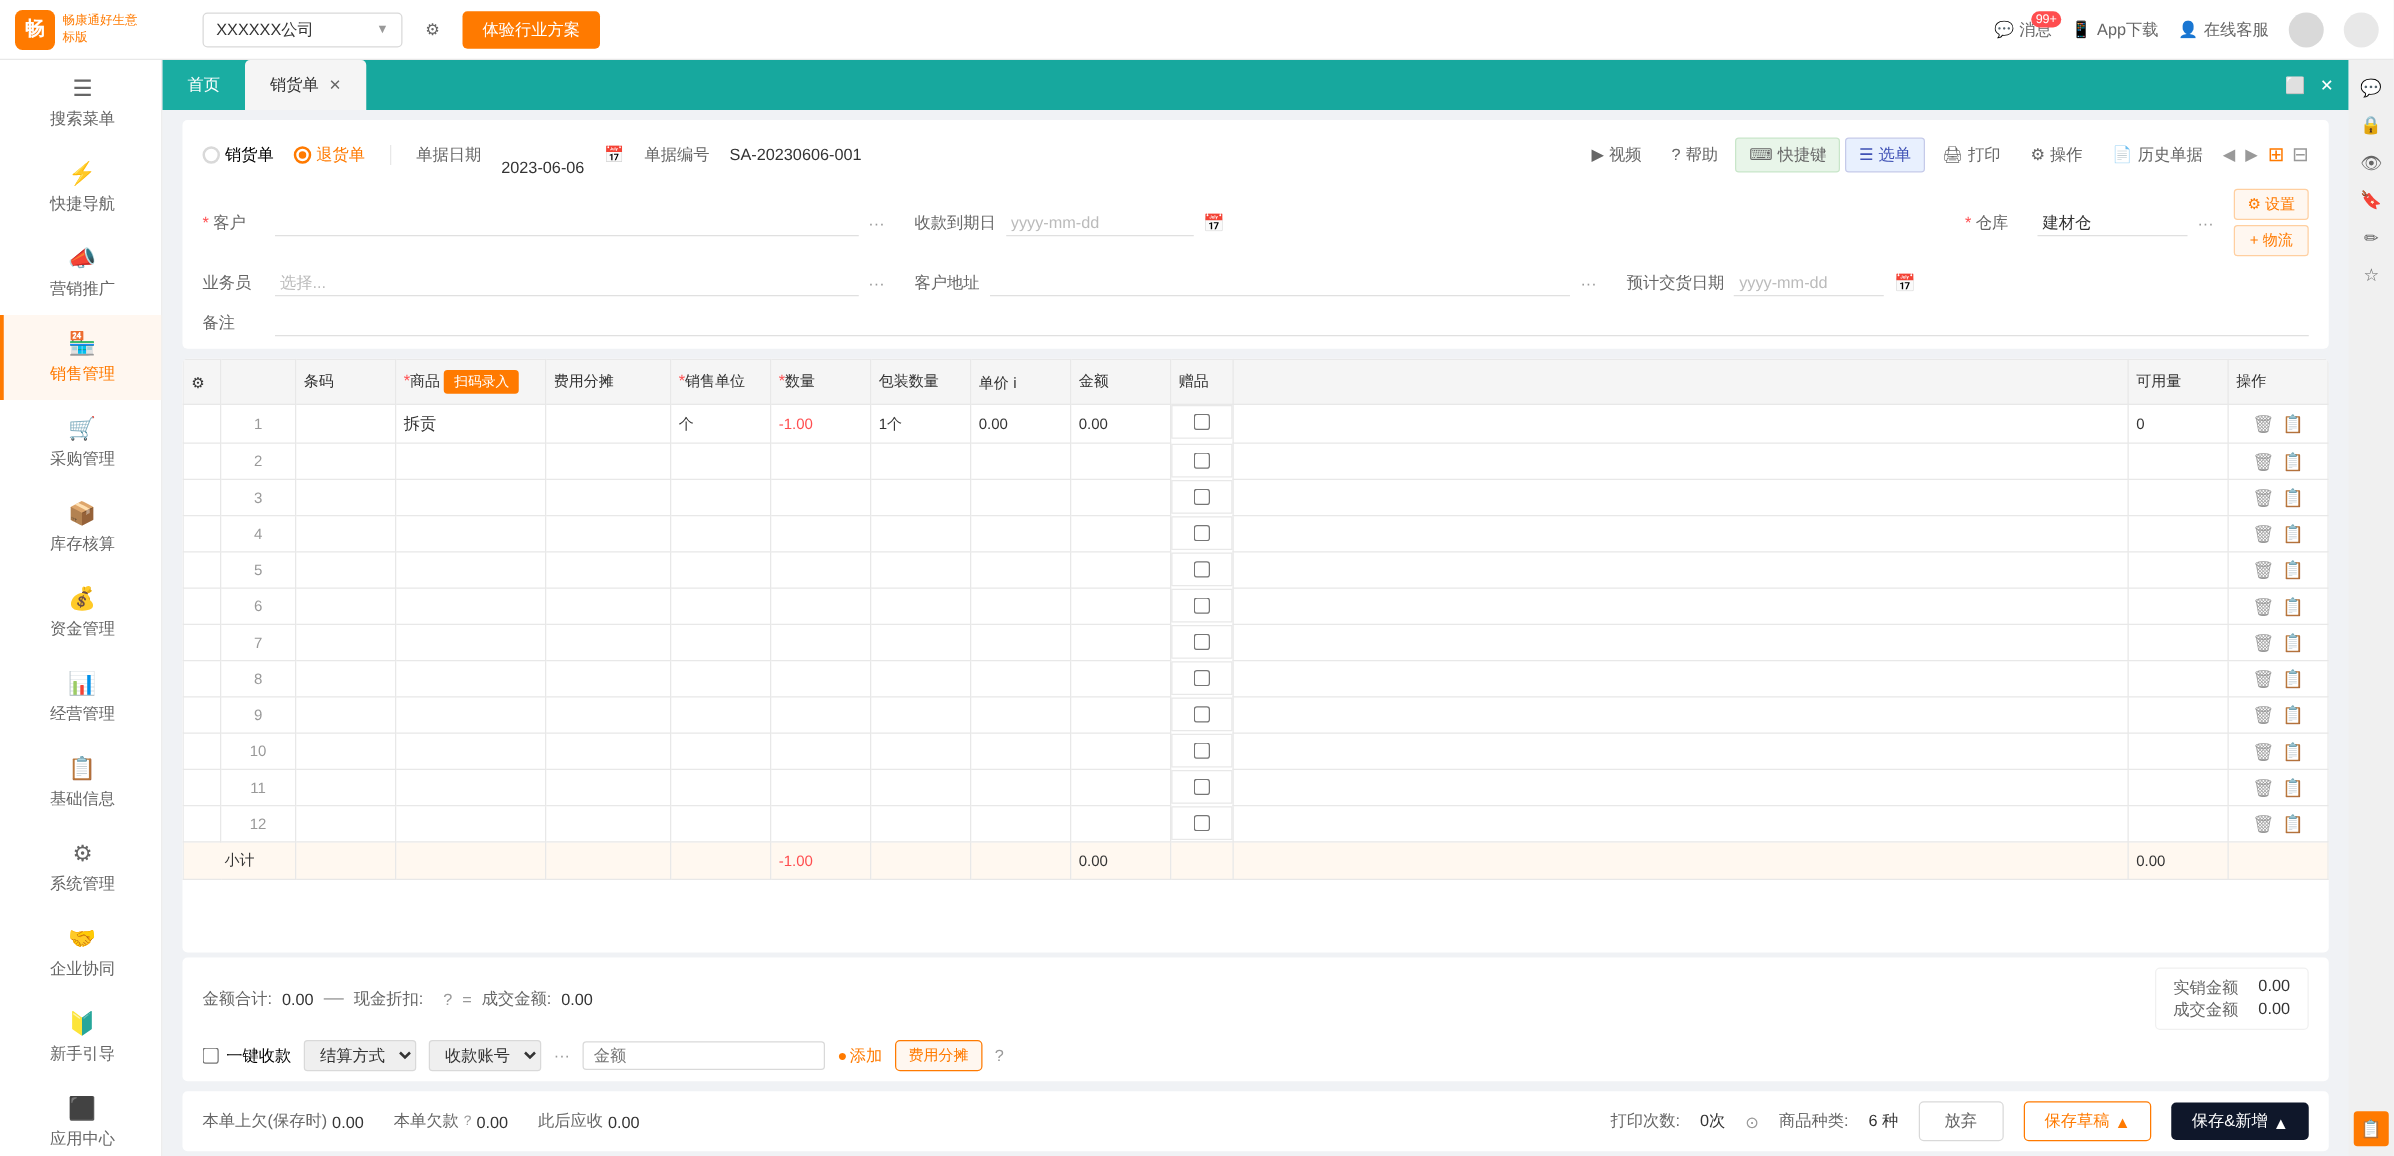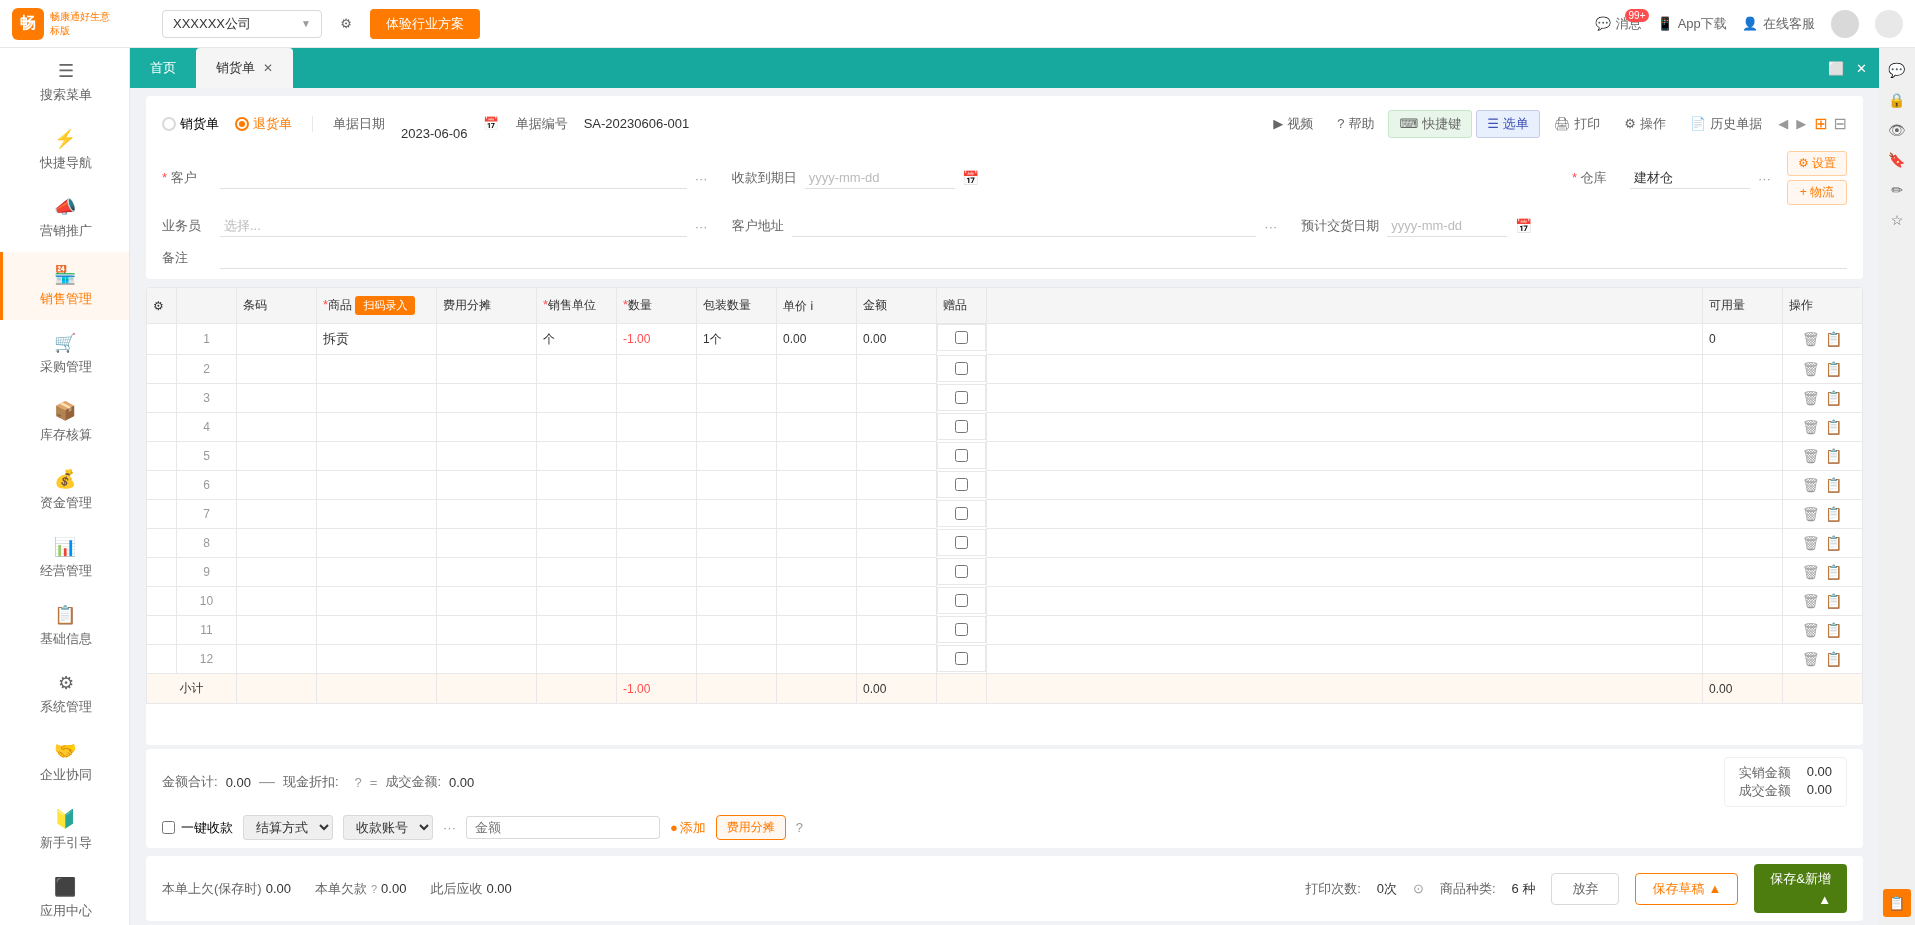--- a/index.html
+++ b/index.html
@@ -66,21 +66,21 @@
     .subtotal-row { background: #fff8f0; font-weight: 500; }
     .checkbox-cell { display: flex; justify-content: center; align-items: center; }
     input[type="checkbox"] { cursor: pointer; }
     .add-btn { color: #ff7a00; cursor: pointer; font-size: 12px; display: flex; align-items: center; gap: 2px; }
     .expense-btn { border: 1px solid #ff7a00; background: #fff7f0; color: #ff7a00; border-radius: 4px; padding: 3px 10px; cursor: pointer; font-size: 12px; }
     .payment-checkbox { display: flex; align-items: center; gap: 6px; }
     .account-input { border: 1px solid #d9d9d9; border-radius: 3px; padding: 3px 8px; min-width: 80px; color: #333; }
     .status-item { display: flex; align-items: center; gap: 4px; font-size: 12px; color: #666; }
     .discard-btn { border: 1px solid #d9d9d9; background: #fff; color: #666; border-radius: 4px; padding: 6px 20px; cursor: pointer; }
     .save-draft-btn { border: 1px solid #ff7a00; background: #fff; color: #ff7a00; border-radius: 4px; padding: 6px 16px; cursor: pointer; display: flex; align-items: center; gap: 4px; }
-    .save-new-btn { background: #4d7c0f; color: white; border: none; border-radius: 4px; padding: 6px 16px; cursor: pointer; display: flex; align-items: flex-end; gap: 4px; flex-direction: column; }
+    .save-new-btn { background: #0f172a; color: white; border: none; border-radius: 4px; padding: 6px 16px; cursor: pointer; display: flex; align-items: flex-end; gap: 4px; }
     .summary-box { background: #fff; border: 1px solid #f0f0f0; padding: 6px 14px; border-radius: 4px; font-size: 12px; }
     .summary-row { display: flex; justify-content: space-between; gap: 16px; color: #666; }
     .summary-val { color: #333; font-weight: 500; }
 
     
     .right-panel { width: 36px; background: #f0f0f0; display: flex; flex-direction: column; align-items: center; gap: 2px; padding: 8px 4px; flex-shrink: 0; }
     .right-panel-btn { width: 28px; height: 28px; display: flex; align-items: center; justify-content: center; cursor: pointer; color: #666; font-size: 14px; border-radius: 3px; }
     .right-panel-btn.active { background: #ff7a00; color: white; }
 
     

